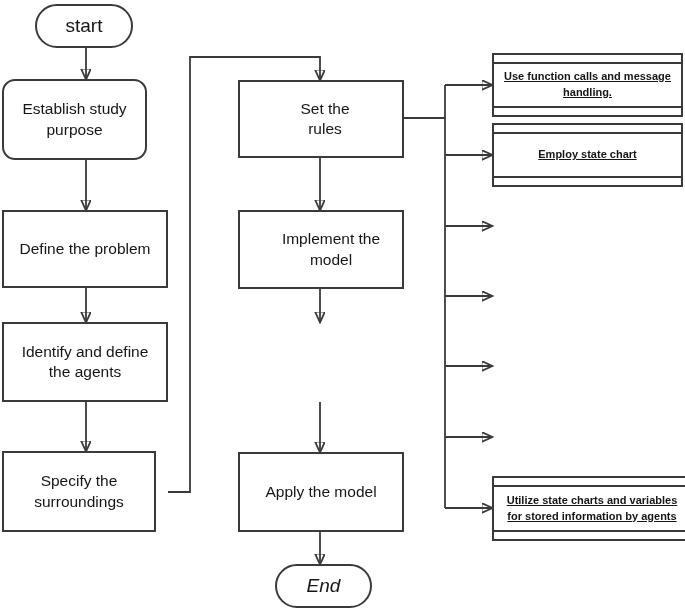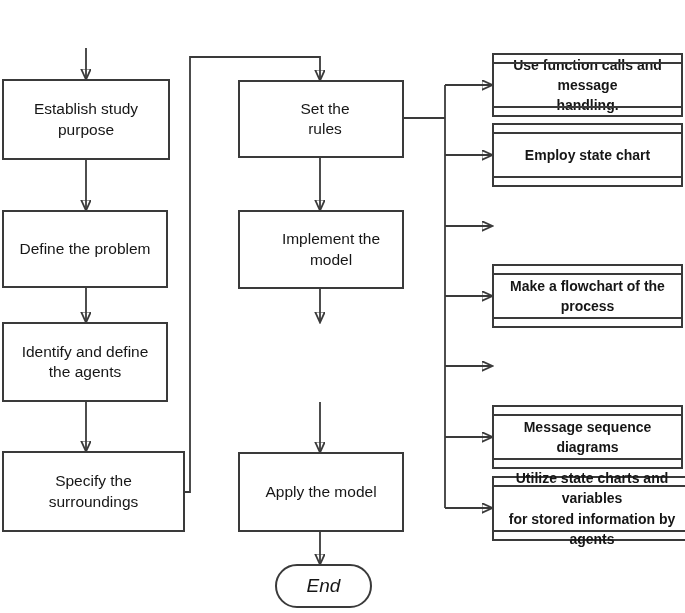--- a/index.html
+++ b/index.html
@@ -30,21 +30,21 @@
   .node .lbl{white-space:pre-line;line-height:1.32;}
   .rect{font-size:15.5px;}
   .oval{border-radius:24px;font-size:19px;}
   .subbox{
     position:absolute;
     box-sizing:border-box;
     border:2px solid var(--line);
     background:#fff;
     display:flex;align-items:center;justify-content:center;
     text-align:center;
-    font-size:14px;font-weight:bold;
+    font-size:11px;font-weight:bold;text-decoration:underline;
   }
   .subbox .lbl{white-space:pre-line;line-height:1.45;padding:0 2px;}
   .subbox::before,.subbox::after{
     content:"";position:absolute;left:0;right:0;height:0;
     border-top:2px solid var(--line);
   }
   .subbox::before{top:7px;}
   .subbox::after{bottom:7px;}
 </style>
 </head>
@@ -71,36 +71,39 @@
     <polyline points="445,85 445,508"></polyline>
     <polyline points="445,85 492,85" marker-end="url(#arr)"></polyline>
     <polyline points="445,155 492,155" marker-end="url(#arr)"></polyline>
     <polyline points="445,226 492,226" marker-end="url(#arr)"></polyline>
     <polyline points="445,296 492,296" marker-end="url(#arr)"></polyline>
     <polyline points="445,366 492,366" marker-end="url(#arr)"></polyline>
     <polyline points="445,437 492,437" marker-end="url(#arr)"></polyline>
     <polyline points="445,508 492,508" marker-end="url(#arr)"></polyline>
   </svg>
 
+  <div class="node oval" style="left:35px;top:4px;width:98px;height:44px;">
+    <span class="lbl">start</span>
+  </div>
   <div class="node oval" style="left:275px;top:564px;width:97px;height:44px;font-style:italic;">
     <span class="lbl">End</span>
   </div>
 
-  <div class="node rect" style="left:2px;top:79px;width:168px;height:81px;">
+  <div class="node rect" style="left:2px;top:79px;width:145px;height:81px;border-radius:13px;">
     <span class="lbl">Establish study
 purpose</span>
   </div>
   <div class="node rect" style="left:2px;top:210px;width:166px;height:78px;">
     <span class="lbl">Define the problem</span>
   </div>
   <div class="node rect" style="left:2px;top:322px;width:166px;height:80px;">
     <span class="lbl">Identify and define
 the agents</span>
   </div>
-  <div class="node rect" style="left:2px;top:451px;width:183px;height:81px;">
+  <div class="node rect" style="left:2px;top:451px;width:154px;height:81px;">
     <span class="lbl">Specify the
 surroundings</span>
   </div>
 
   <div class="node rect" style="left:238px;top:80px;width:166px;height:78px;padding-left:8px;">
     <span class="lbl">Set the
 rules</span>
   </div>
   <div class="node rect" style="left:238px;top:210px;width:166px;height:79px;padding-left:20px;">
     <span class="lbl">Implement the
@@ -110,25 +113,18 @@
     <span class="lbl">Apply the model</span>
   </div>
 
   <div class="subbox" style="left:492px;top:53px;width:191px;height:64px;">
     <span class="lbl">Use function calls and message
 handling.</span>
   </div>
   <div class="subbox" style="left:492px;top:123px;width:191px;height:64px;text-align:right;">
     <span class="lbl">Employ state chart</span>
   </div>
-  <div class="subbox" style="left:492px;top:264px;width:191px;height:64px;">
-    <span class="lbl">Make a flowchart of the
-process</span>
-  </div>
-  <div class="subbox" style="left:492px;top:405px;width:191px;height:64px;">
-    <span class="lbl">Message sequence diagrams</span>
-  </div>
   <div class="subbox" style="left:492px;top:476px;width:200px;height:65px;">
     <span class="lbl">Utilize state charts and variables
 for stored information by agents</span>
   </div>
 
 </div>
 
 </body></html>

